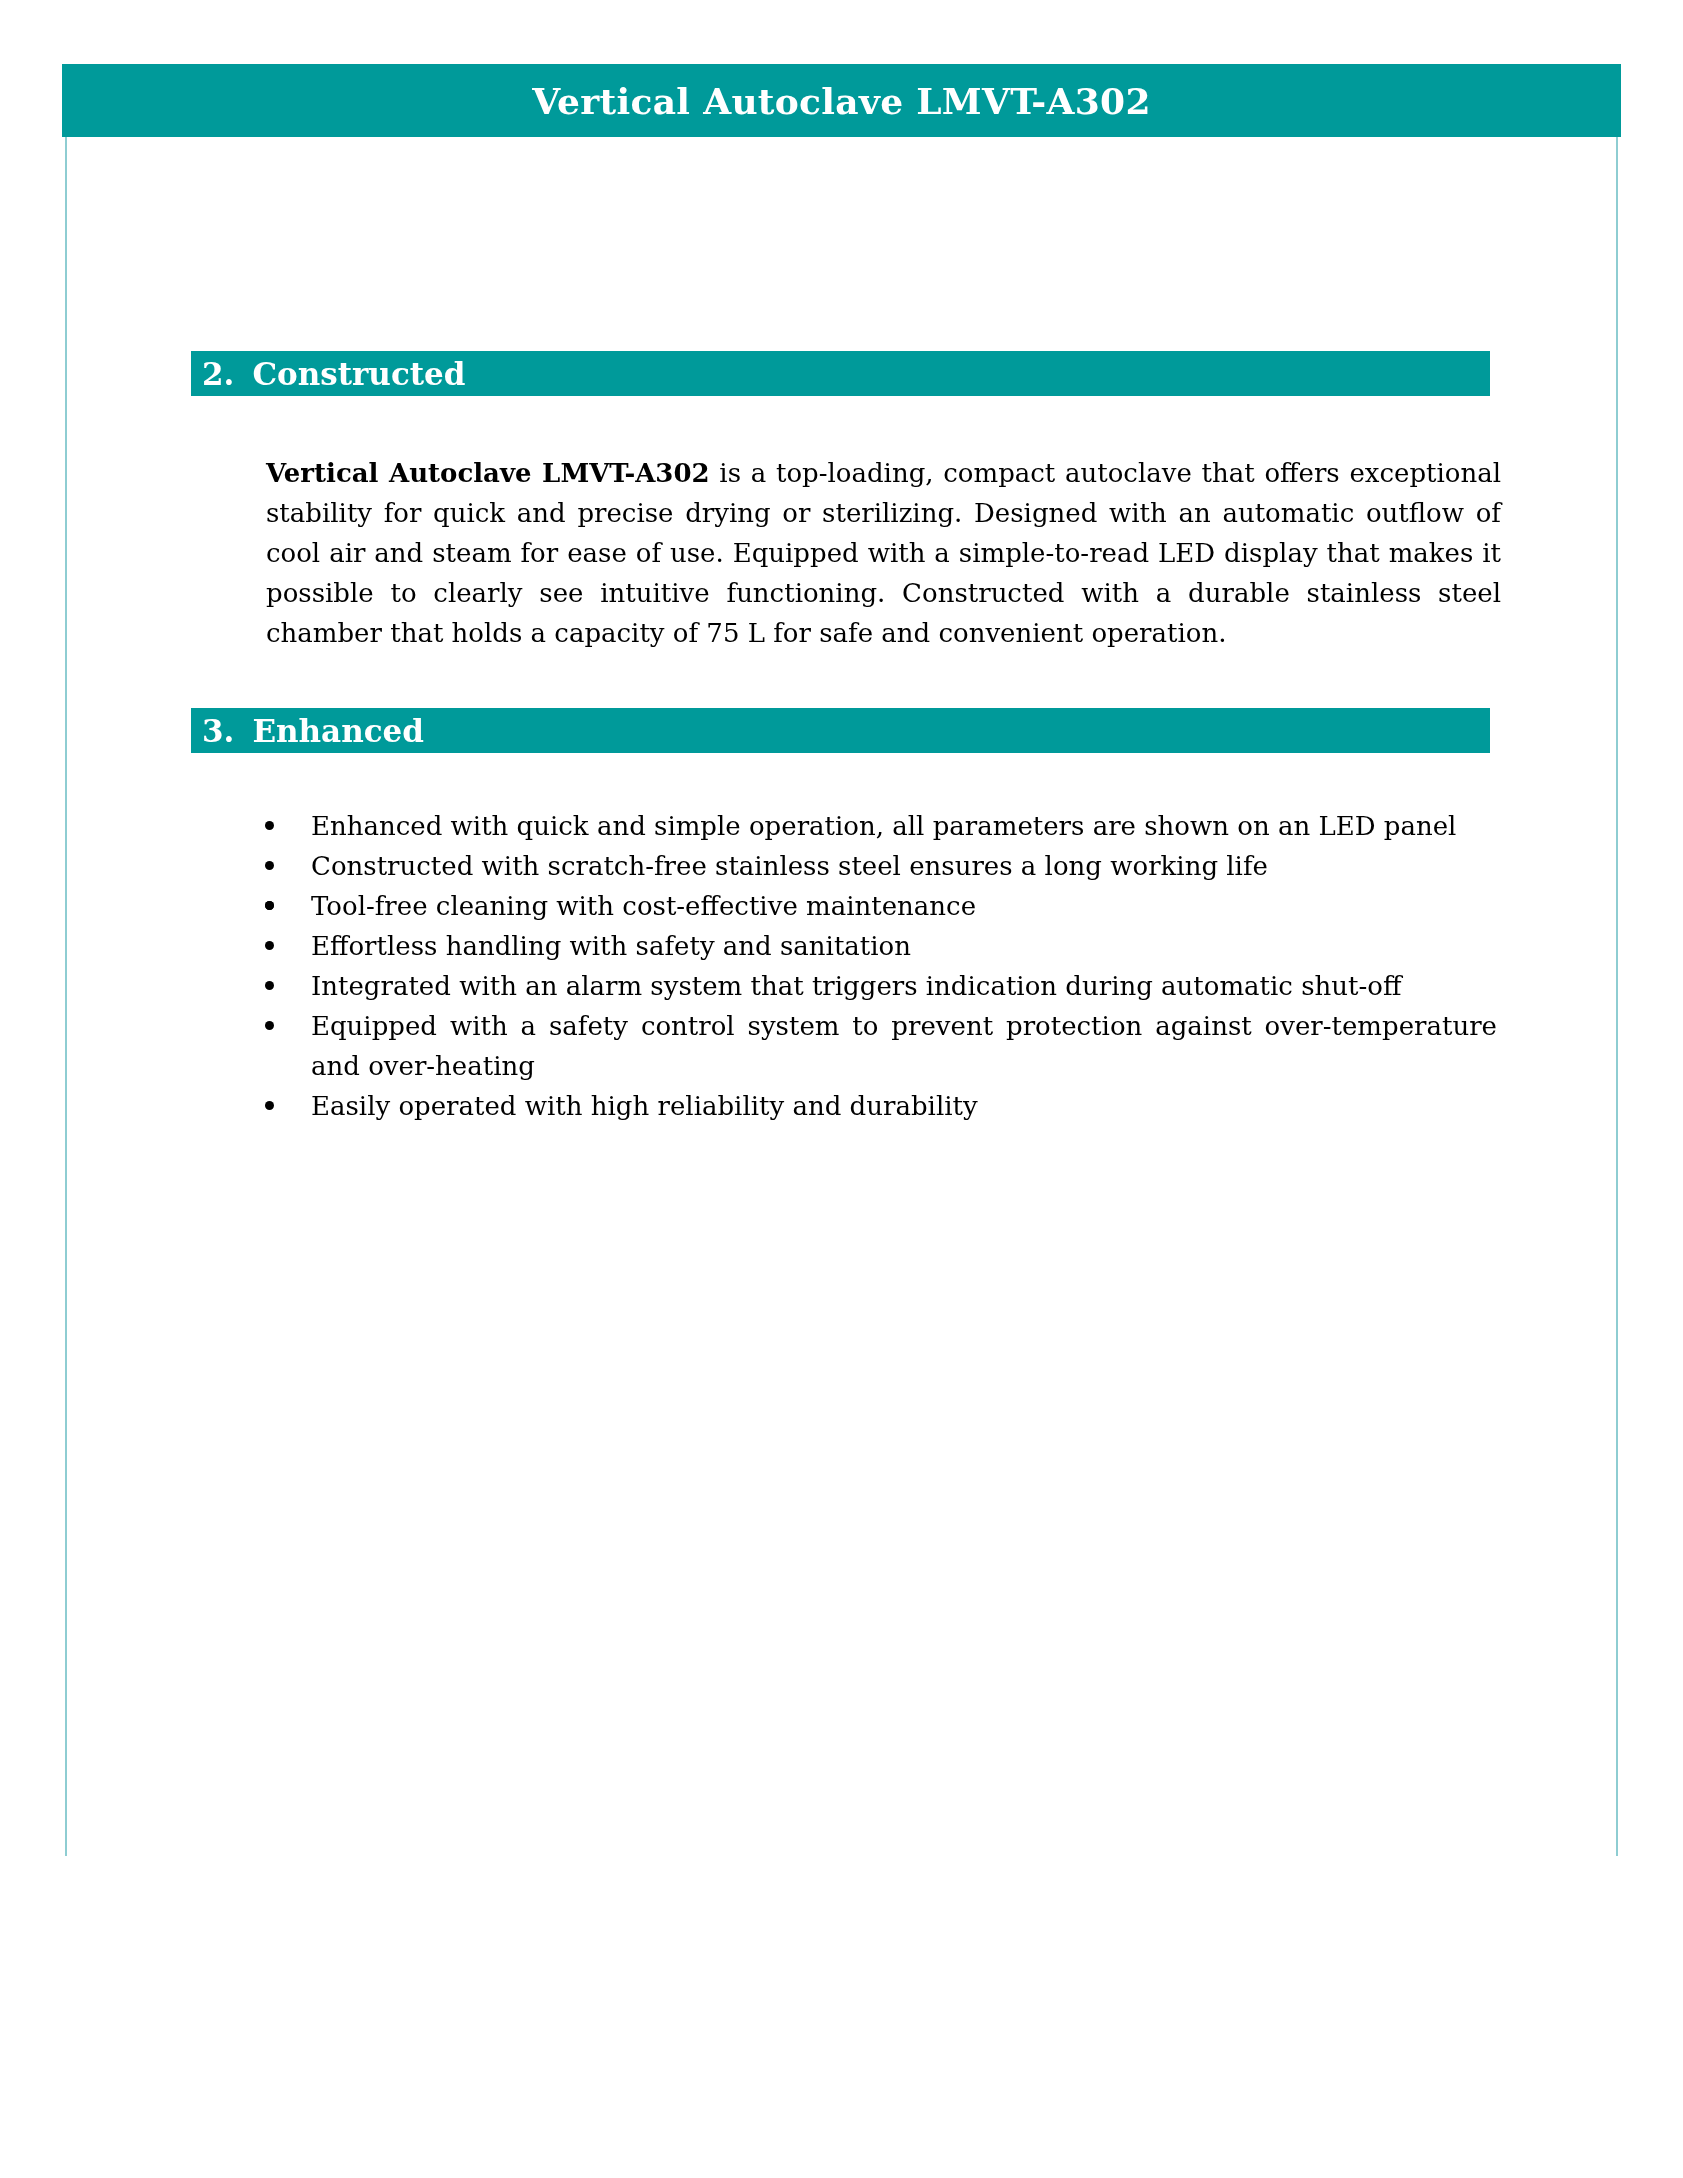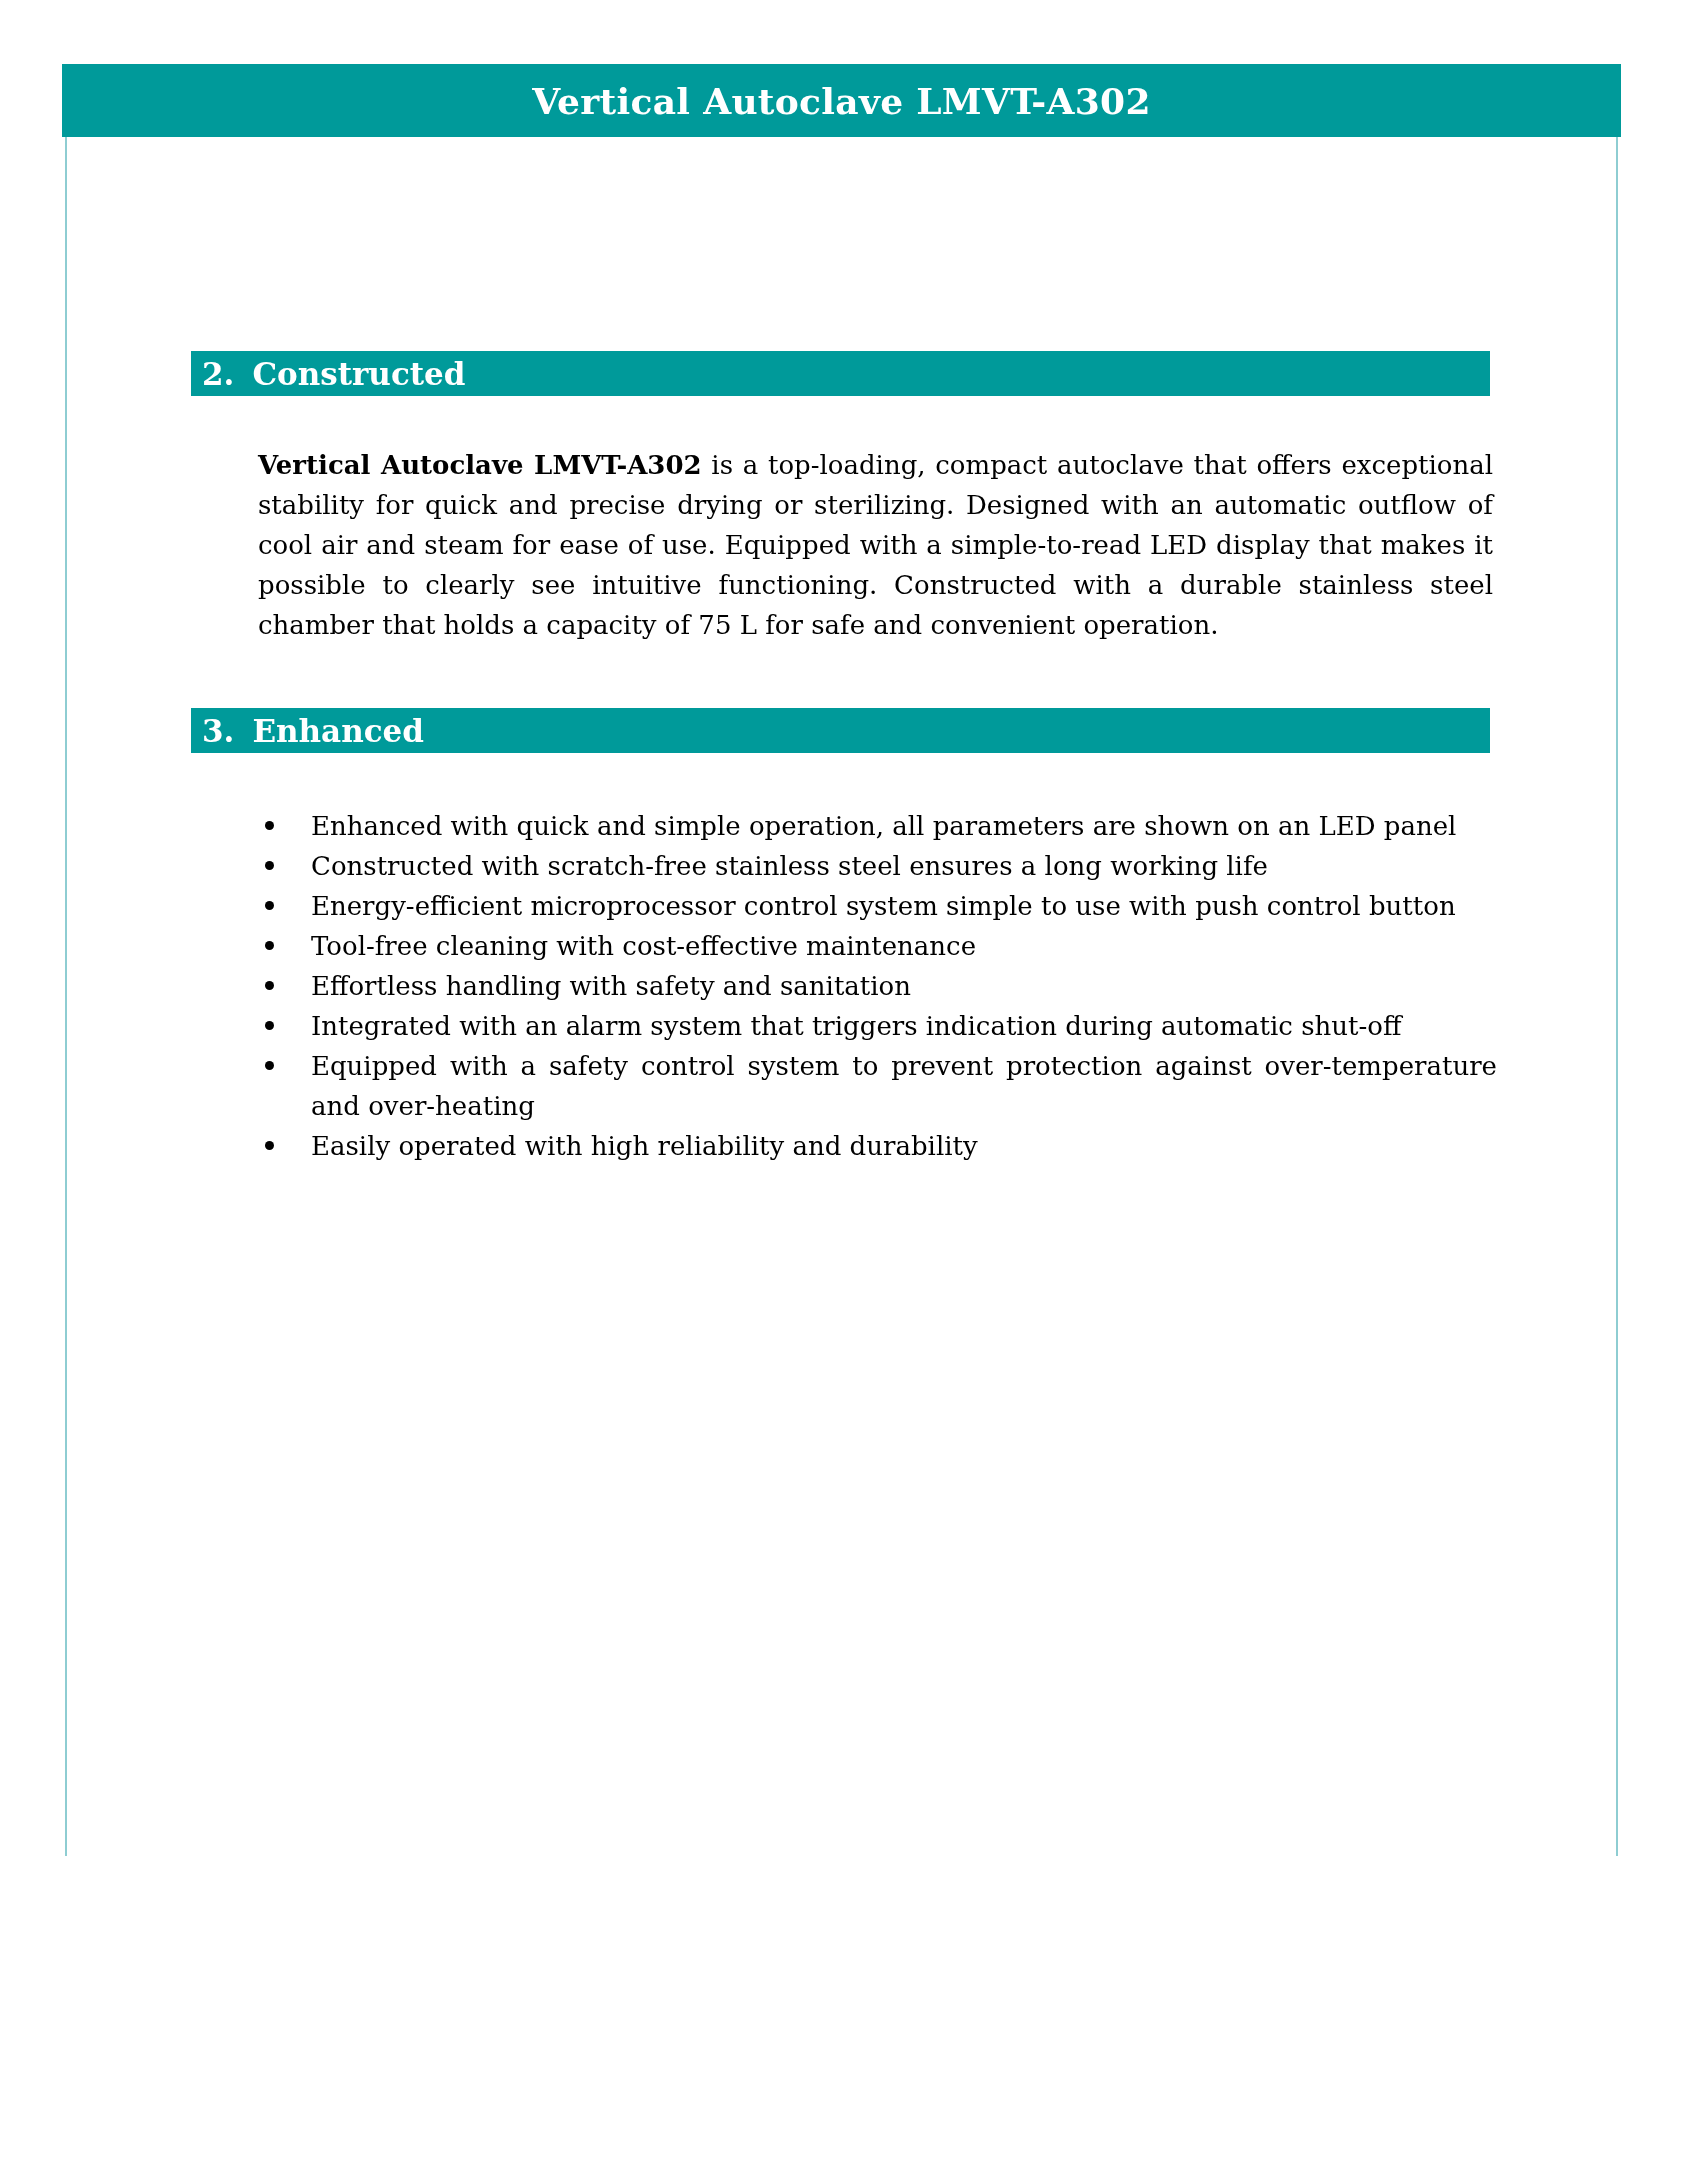--- a/index.html
+++ b/index.html
@@ -68,21 +68,21 @@
 
   
   .intro-paragraph {
     position: absolute;
     left: 250px;
     top: 437px;
     width: 1235px;
     font-size: 26px;
     line-height: 40px;
     text-align: justify;
-    margin: 8px;
+    margin: 16px;
   }
   .intro-paragraph strong { font-weight: bold; }
 
   
   .features-list {
     position: absolute;
     left: 250px;
     top: 794px;
     width: 1235px;
     margin: 12px;
@@ -148,21 +148,20 @@
         <span>Enhanced with quick and simple operation, all parameters are shown on an LED panel</span>
       </li>
 
       <li class="feature-item">
         <span class="bullet-dot"></span>
         <span>Constructed with scratch-free stainless steel ensures a long working life</span>
       </li>
 
       <li class="feature-item">
         <span class="bullet-dot"></span>
-        <span>Energy-efficient microprocessor control system simple to use with push control button</span>
       </li>
 
       <li class="feature-item">
         <span class="bullet-dot"></span>
         <span>Tool-free cleaning with cost-effective maintenance</span>
       </li>
 
       <li class="feature-item">
         <span class="bullet-dot"></span>
         <span>Effortless handling with safety and sanitation</span>

